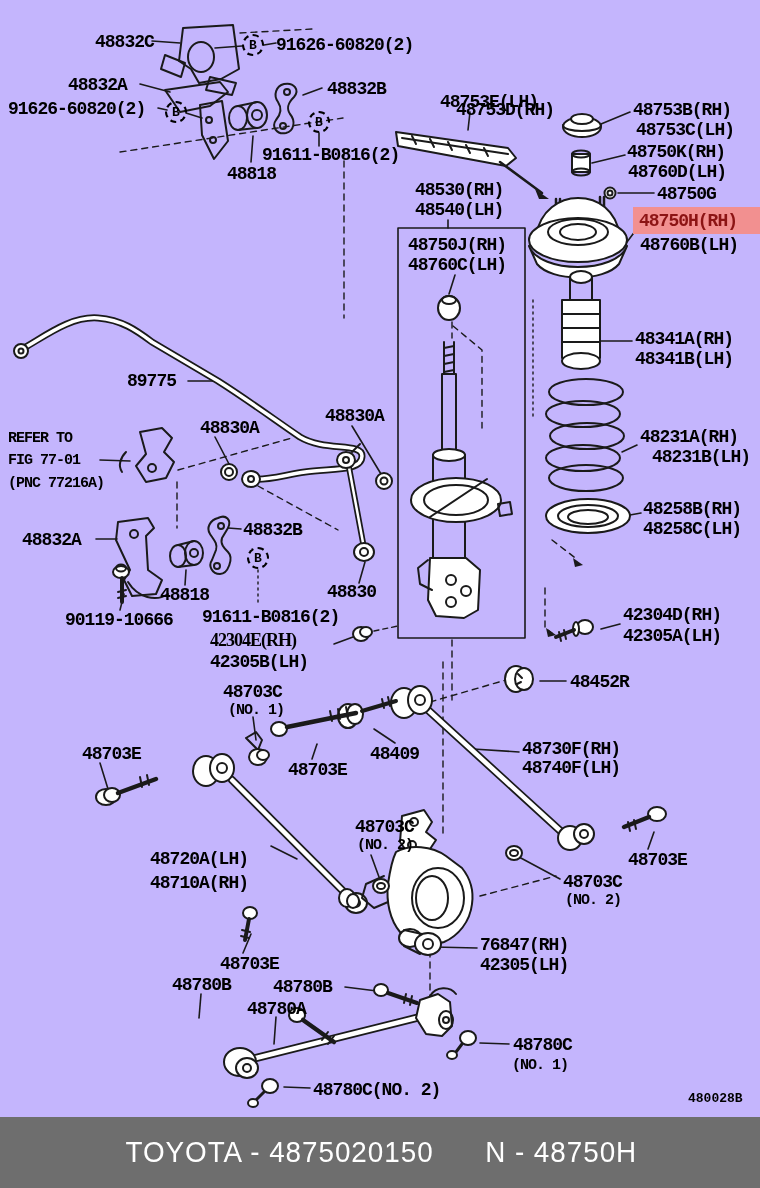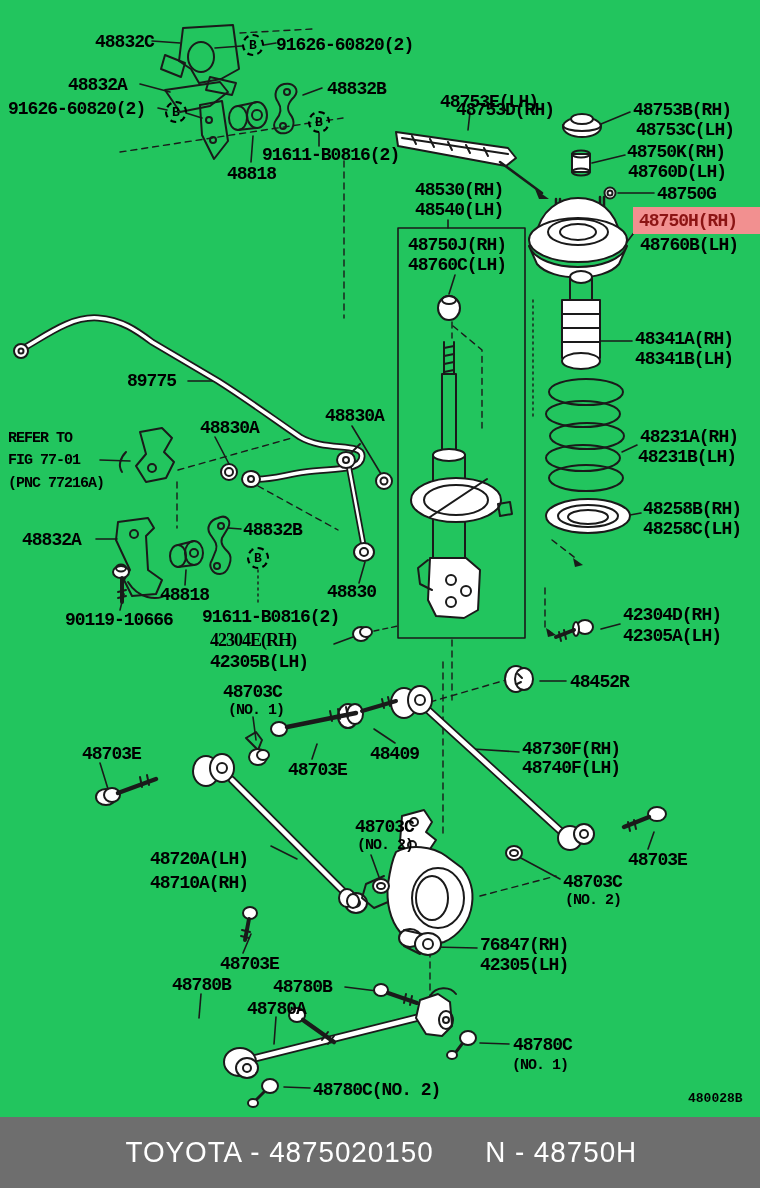--- a/index.html
+++ b/index.html
@@ -1,16 +1,16 @@
 <!DOCTYPE html>
 <html style="--hl-bg: #f29090; --hl-fg: #8c1414;"><head>
 <meta charset="utf-8">
 <style>
   html,body{margin:0;padding:0;background:#fff;}
-  .stage{position:relative;width:760px;height:1188px;background:#22c55e;overflow:hidden;
+  .stage{position:relative;width:760px;height:1188px;background:#c4b5fd;overflow:hidden;
          font-family:"Liberation Mono",monospace;}
   .art{position:absolute;left:0;top:0;}
   .lbl{position:absolute;font-family:"Liberation Mono",monospace;font-weight:bold;
        color:#000;white-space:nowrap;line-height:1;}
   .lbl.lg{font-size:18px;letter-spacing:-1px;}
   .lbl.md{font-size:15px;letter-spacing:-1px;}
   .lbl.sm{font-size:13px;letter-spacing:0;}
   .lbl.hl{background:var(--hl-bg,#f29090);color:var(--hl-fg,#8c1414);
           padding:5px 6px 4px 6px;width:118px;}
   .bmark{position:absolute;width:22px;height:22px;border:2px dashed #000;border-radius:50%;
@@ -396,21 +396,21 @@
       <div class="lbl lg" style="left: 657px; top: 185px;">48750G</div>
       <div class="lbl lg hl" style="left: 633px; top: 207px;">48750H(RH)</div>
       <div class="lbl lg" style="left: 640px; top: 236px;">48760B(LH)</div>
       <div class="lbl lg" style="left: 415px; top: 181px;">48530(RH)</div>
       <div class="lbl lg" style="left: 415px; top: 201px;">48540(LH)</div>
       <div class="lbl lg" style="left: 408px; top: 236px;">48750J(RH)</div>
       <div class="lbl lg" style="left: 408px; top: 256px;">48760C(LH)</div>
       <div class="lbl lg" style="left: 635px; top: 330px;">48341A(RH)</div>
       <div class="lbl lg" style="left: 635px; top: 350px;">48341B(LH)</div>
       <div class="lbl lg" style="left: 640px; top: 428px;">48231A(RH)</div>
-      <div class="lbl lg" style="left: 638px; top: 448px;">48231B(LH)</div>
+      <div class="lbl lg" style="left: 652px; top: 448px;">48231B(LH)</div>
       <div class="lbl lg" style="left: 643px; top: 500px;">48258B(RH)</div>
       <div class="lbl lg" style="left: 643px; top: 520px;">48258C(LH)</div>
       <div class="lbl lg" style="left: 127px; top: 372px;">89775</div>
       <div class="lbl md" style="left: 8px; top: 431px;">REFER TO</div>
       <div class="lbl md" style="left: 8px; top: 453px;">FIG 77-01</div>
       <div class="lbl md" style="left: 8px; top: 476px;">(PNC 77216A)</div>
       <div class="lbl lg" style="left: 200px; top: 419px;">48830A</div>
       <div class="lbl lg" style="left: 325px; top: 407px;">48830A</div>
       <div class="lbl lg" style="left: 22px; top: 531px;">48832A</div>
       <div class="lbl lg" style="left: 243px; top: 521px;">48832B</div>

